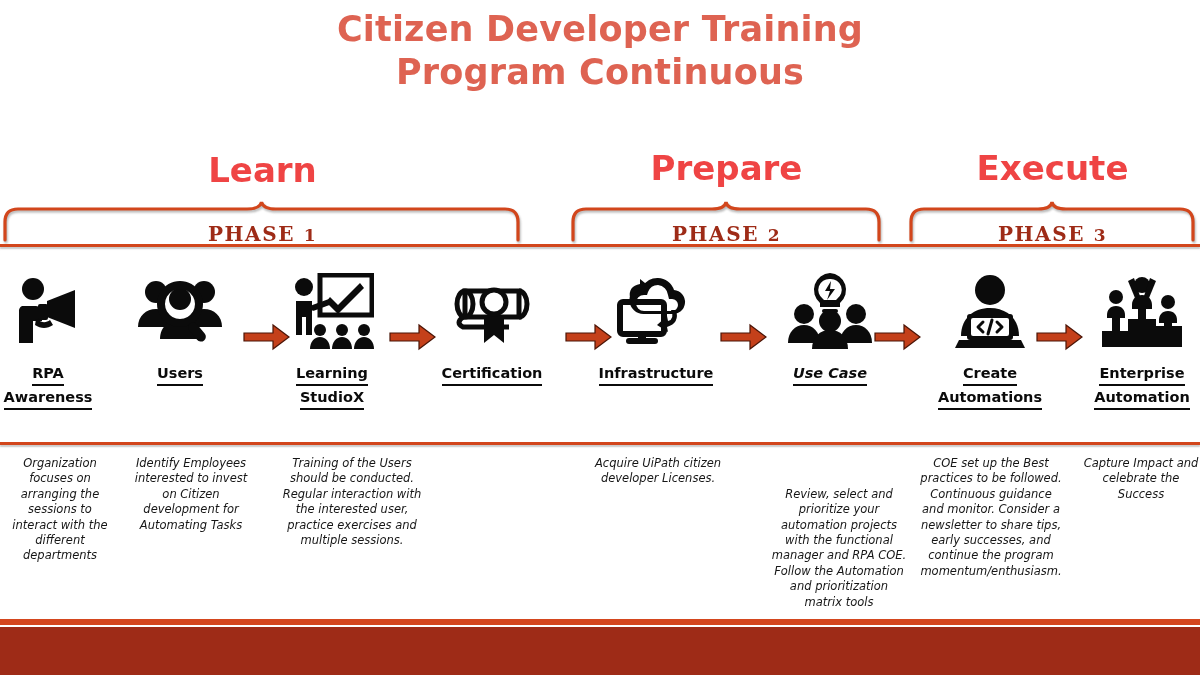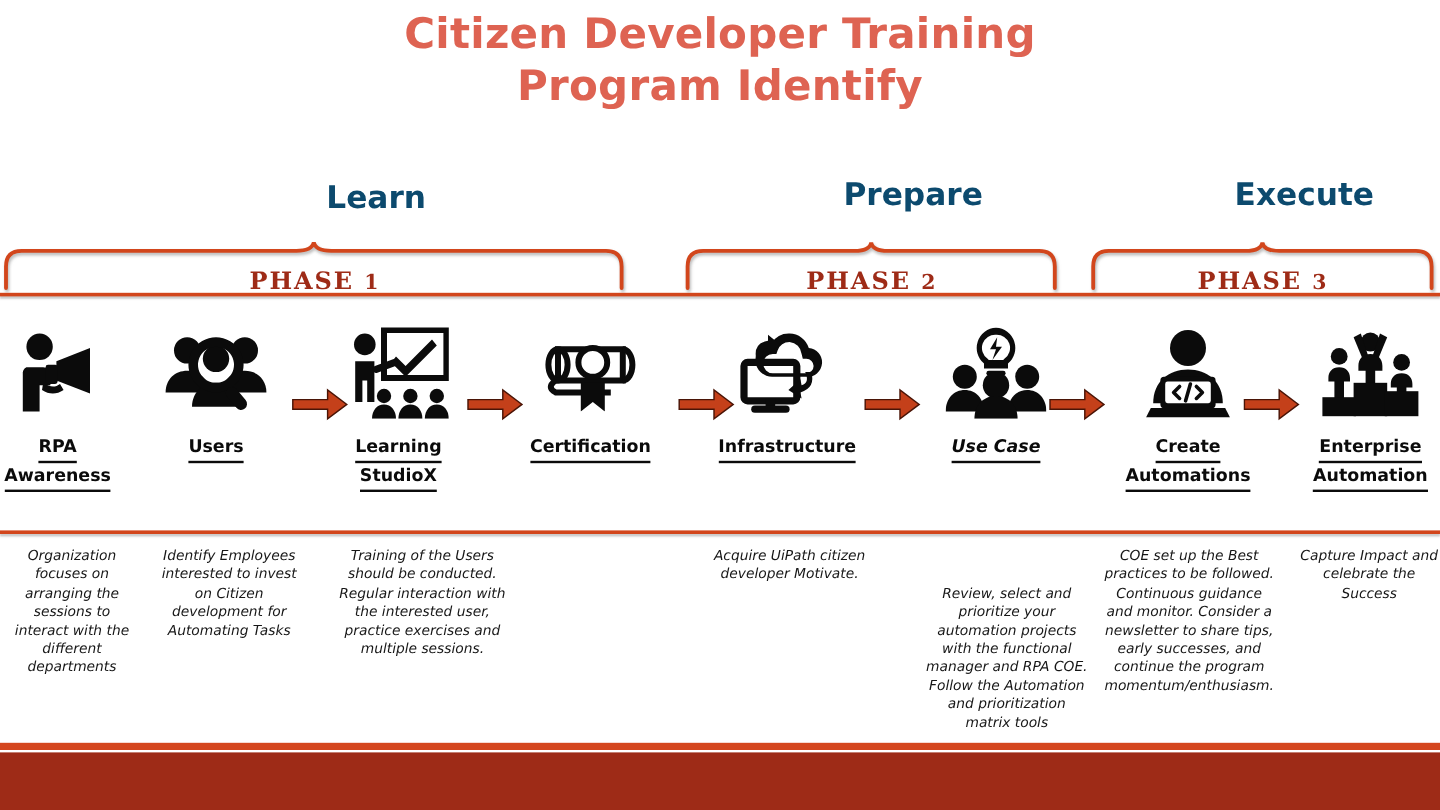--- a/index.html
+++ b/index.html
@@ -21,25 +21,25 @@
     font-size:35px;
     line-height:43px;
     color:#DE6352;
     letter-spacing:.2px;
   }
   .title .ln{display:block;}
 
   
   .group-title{
     position:absolute;
-    text-align:right;
+    text-align:center;
     font-family:"DejaVu Sans",sans-serif;
     font-weight:bold;
-    font-size:26px;
-    color:#0c4a6e;
+    font-size:34px;
+    color:#ef4444;
     white-space:nowrap;
   }
 
   
   .brace{position:absolute;height:42px;}
   .brace svg{display:block;width:100%;height:100%;
     filter:drop-shadow(1.5px 2px 1.2px rgba(120,120,120,.55));}
 
   
   .phase-label{
@@ -113,21 +113,21 @@
     background:#9E2B17;
   }
 </style>
 </head>
 <body>
 
 <div id="stage">
 
   <div class="title">
     <span class="ln">Citizen Developer Training</span>
-    <span class="ln">Program Identify</span>
+    <span class="ln">Program Continuous</span>
   </div>
 
   <div class="group-title" style="left:170px;top:150px;width:185px;">Learn</div>
   <div class="group-title" style="left:634px;top:148px;width:185px;">Prepare</div>
   <div class="group-title" style="left:960px;top:148px;width:185px;">Execute</div>
 
   <div class="brace" style="left:2px;top:200px;width:519px;">
     <svg viewBox="0 0 519 42" preserveAspectRatio="none" aria-hidden="true">
       <path d="M3 40 L3 22 Q3 9 16 9 L245 9 Q258 9 259.5 2 Q261 9 274 9 L503 9 Q516 9 516 22 L516 40" fill="none" stroke="#D2461C" stroke-width="3.2" stroke-linecap="round"></path>
     </svg>
@@ -377,21 +377,21 @@
     <div class="desc" style="left:126px;width:130px;">
       <span class="hd"></span>
       <span class="bd">Identify Employees interested to invest on Citizen development for Automating Tasks</span>
     </div>
     <div class="desc" style="left:282px;width:140px;">
       <span class="hd"></span>
       <span class="bd">Training of the Users should be conducted. Regular interaction with the interested user, practice exercises and multiple sessions.</span>
     </div>
     <div class="desc" style="left:592px;width:132px;">
       <span class="hd"></span>
-      <span class="bd">Acquire UiPath citizen developer Motivate.</span>
+      <span class="bd">Acquire UiPath citizen developer Licenses.</span>
     </div>
     <div class="desc" style="left:770px;width:138px;white-space:pre-line;">
       <span class="hd"></span>
       <span class="bd">Review, select and prioritize your automation projects with the functional manager and RPA COE.
 Follow the Automation and prioritization matrix tools</span>
     </div>
     <div class="desc" style="left:920px;width:142px;">
       <span class="hd"></span>
       <span class="bd">COE set up the Best practices to be followed. Continuous guidance and monitor. Consider a newsletter to share tips, early successes, and continue the program momentum/enthusiasm.</span>
     </div>

